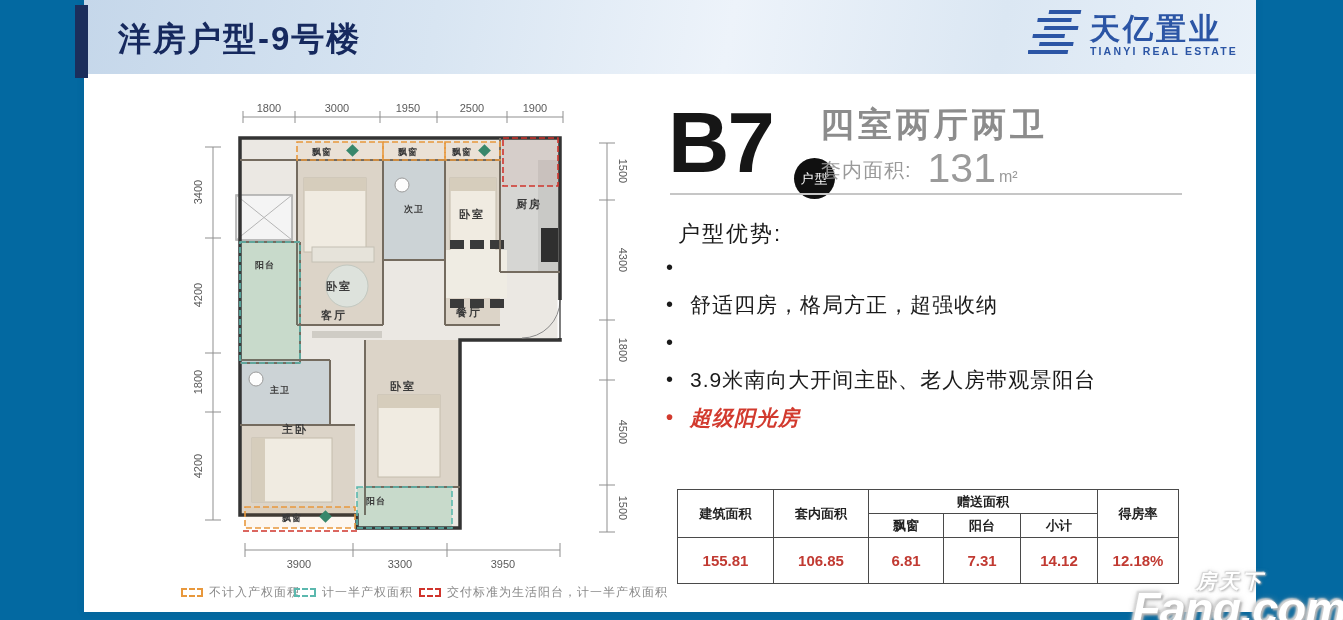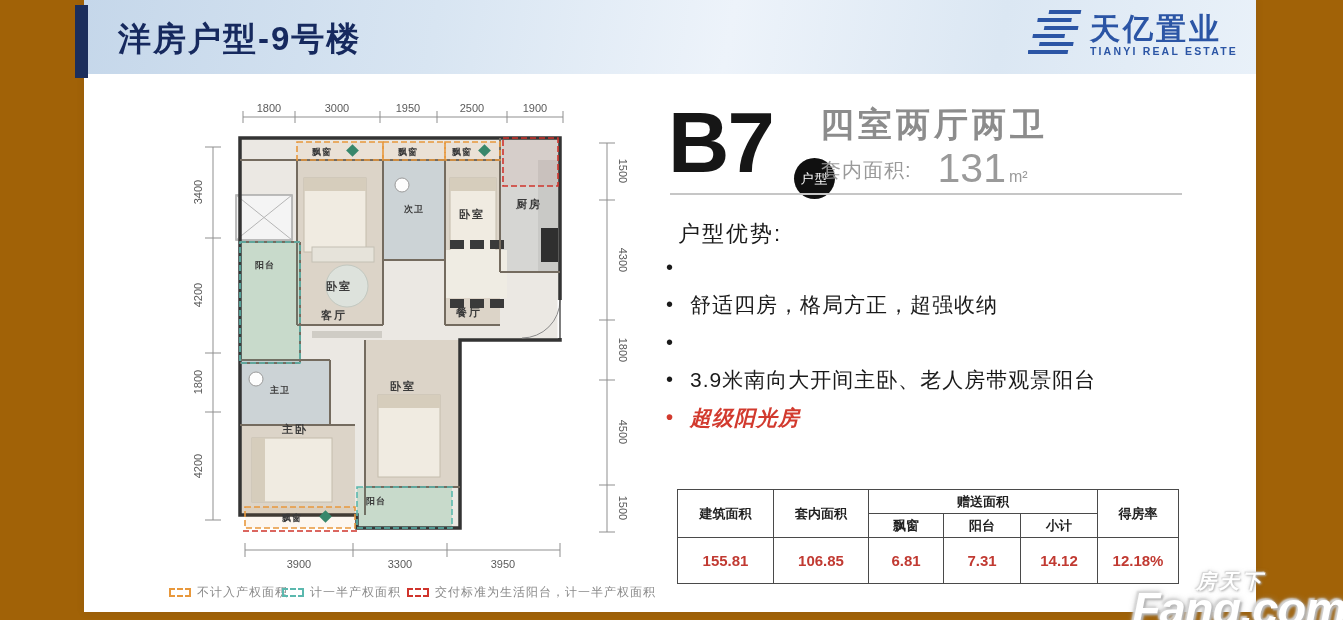--- a/index.html
+++ b/index.html
@@ -1,52 +1,52 @@
 <!DOCTYPE html>
 <html><head>
 <meta charset="utf-8">
 <style>
   * { margin:0; padding:0; box-sizing:border-box; }
   body { font-family:"Liberation Sans","DejaVu Sans",sans-serif; }
-  .canvas { position:relative; width:1343px; height:620px; background:#a16207; overflow:hidden; }
+  .canvas { position:relative; width:1343px; height:620px; background:#0369a1; overflow:hidden; }
   .slide { position:absolute; left:84px; top:0; width:1172px; height:612px; background:#ffffff; box-shadow:0 0 8px rgba(40,50,80,.10); }
   .band { position:absolute; left:0; top:0; width:100%; height:74px;
           background:linear-gradient(100deg,#c5d7ea 0%,#d8e5f2 30%,#edf3fa 55%,#dbe7f3 78%,#e9f1f9 100%); }
   .accent-bar { position:absolute; left:-9px; top:5px; width:13px; height:73px; background:#1b2e5c; }
   .page-title { position:absolute; left:34px; top:17px; font-size:33px; font-weight:bold; color:#16295e; letter-spacing:2px; }
   .logo { position:absolute; right:18px; top:6px; display:flex; align-items:center; }
   .logo-text { margin-left:8px; }
   .logo-cn { font-size:30px; font-weight:bold; color:#2b55a5; letter-spacing:3px; line-height:1.1; }
   .logo-en { font-size:10.5px; font-weight:bold; color:#2b55a5; letter-spacing:2.2px; }
 
   
   .b7 { position:absolute; left:584px; top:100px; font-size:85px; font-weight:700; color:#161616; line-height:1; letter-spacing:-2px; }
   .badge { position:absolute; left:710px; top:158px; width:41px; height:41px; border-radius:50%; background:#101010;
            color:#fff; font-size:13px; display:flex; align-items:center; justify-content:center; letter-spacing:1px; }
   .layout-name { position:absolute; left:736px; top:102px; font-size:34px; font-weight:bold; color:#8c8c8c; letter-spacing:4px; }
   .area-line { position:absolute; left:737px; top:146px; display:flex; align-items:flex-end; color:#9a9a9a; }
   .area-label { font-size:20px; padding-bottom:5px; letter-spacing:1px; }
-  .area-value { font-size:41px; margin-left:26px; line-height:1; }
+  .area-value { font-size:41px; margin-left:16px; line-height:1; }
   .area-unit { font-size:16px; padding-bottom:3px; margin-left:3px;margin-top:22px; }
   .divider { position:absolute; left:586px; top:193px; width:512px; height:2px; background:#c6c6c6; }
 
   .adv-heading { position:absolute; left:594px; top:219px; font-size:22px; color:#1a1a1a; letter-spacing:2px; }
   .adv-list { position:absolute; left:582px; top:256px; width:520px; }
   .adv-item { display:flex; font-size:21px; color:#1a1a1a; margin-bottom:15px; letter-spacing:1px; line-height:1.1; }
   .adv-dot { width:24px; flex:none; font-size:20px; }
   .adv-item.red { color:#d23a2e; font-style:italic; font-weight:bold; margin-top:4px; }
   .adv-item.red .adv-dot { font-style:normal; }
 
   table.area-table { position:absolute; left:593px; top:489px; border-collapse:collapse; table-layout:fixed; }
   table.area-table td { border:1px solid #4a4a4a; text-align:center; vertical-align:middle;
                         font-size:13px; font-weight:bold; color:#222; padding:0; }
   table.area-table tr.hrow td { height:24px; }
   table.area-table tr.vrow td { height:46px; font-size:15px; color:#c13a32; font-weight:bold; }
 
-  .legend { position:absolute; left:4px; top:584px; width:700px; height:22px;padding-left:20px; }
+  .legend { position:absolute; left:16px; top:584px; width:700px; height:22px;padding-left:20px; }
   .legend-item { position:absolute; display:flex; align-items:center; }
   .legend-swatch { width:22px; height:9px; border-width:2px; border-style:dashed; margin-right:6px; }
   .legend-label { font-size:12px; color:#8a8a8a; letter-spacing:1px; white-space:nowrap; }
 
   .fp { position:absolute; left:56px; top:100px; width:520px; height:510px; }
   text.dim { font-size:11px; fill:#5a5a5a; font-family:"Liberation Sans","DejaVu Sans",sans-serif; }
   text.room { font-size:11px; font-weight:bold; fill:#3a3a3a; letter-spacing:2px; font-family:"Liberation Sans","DejaVu Sans",sans-serif; }
   text.room.sm { font-size:9px; letter-spacing:1px; }
 
   .watermark { position:absolute; left:1132px; top:528px; width:215px; height:84px; z-index:40;margin-top:40px; }

